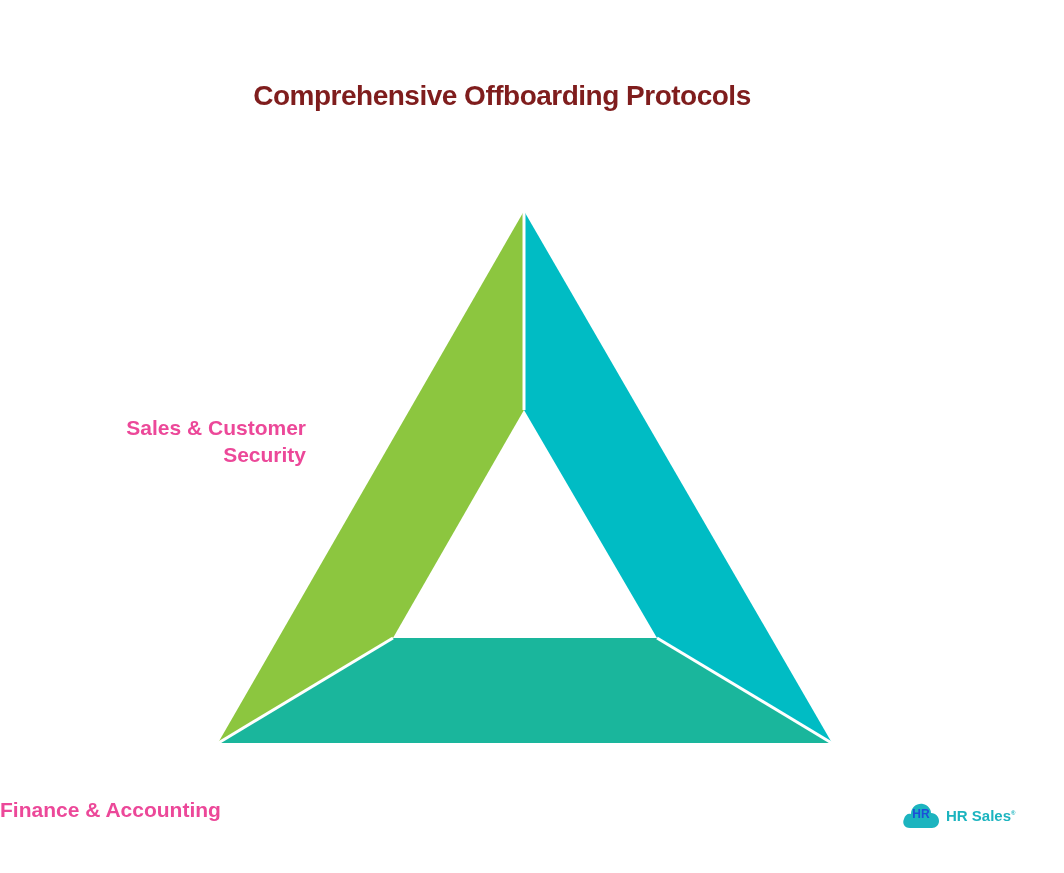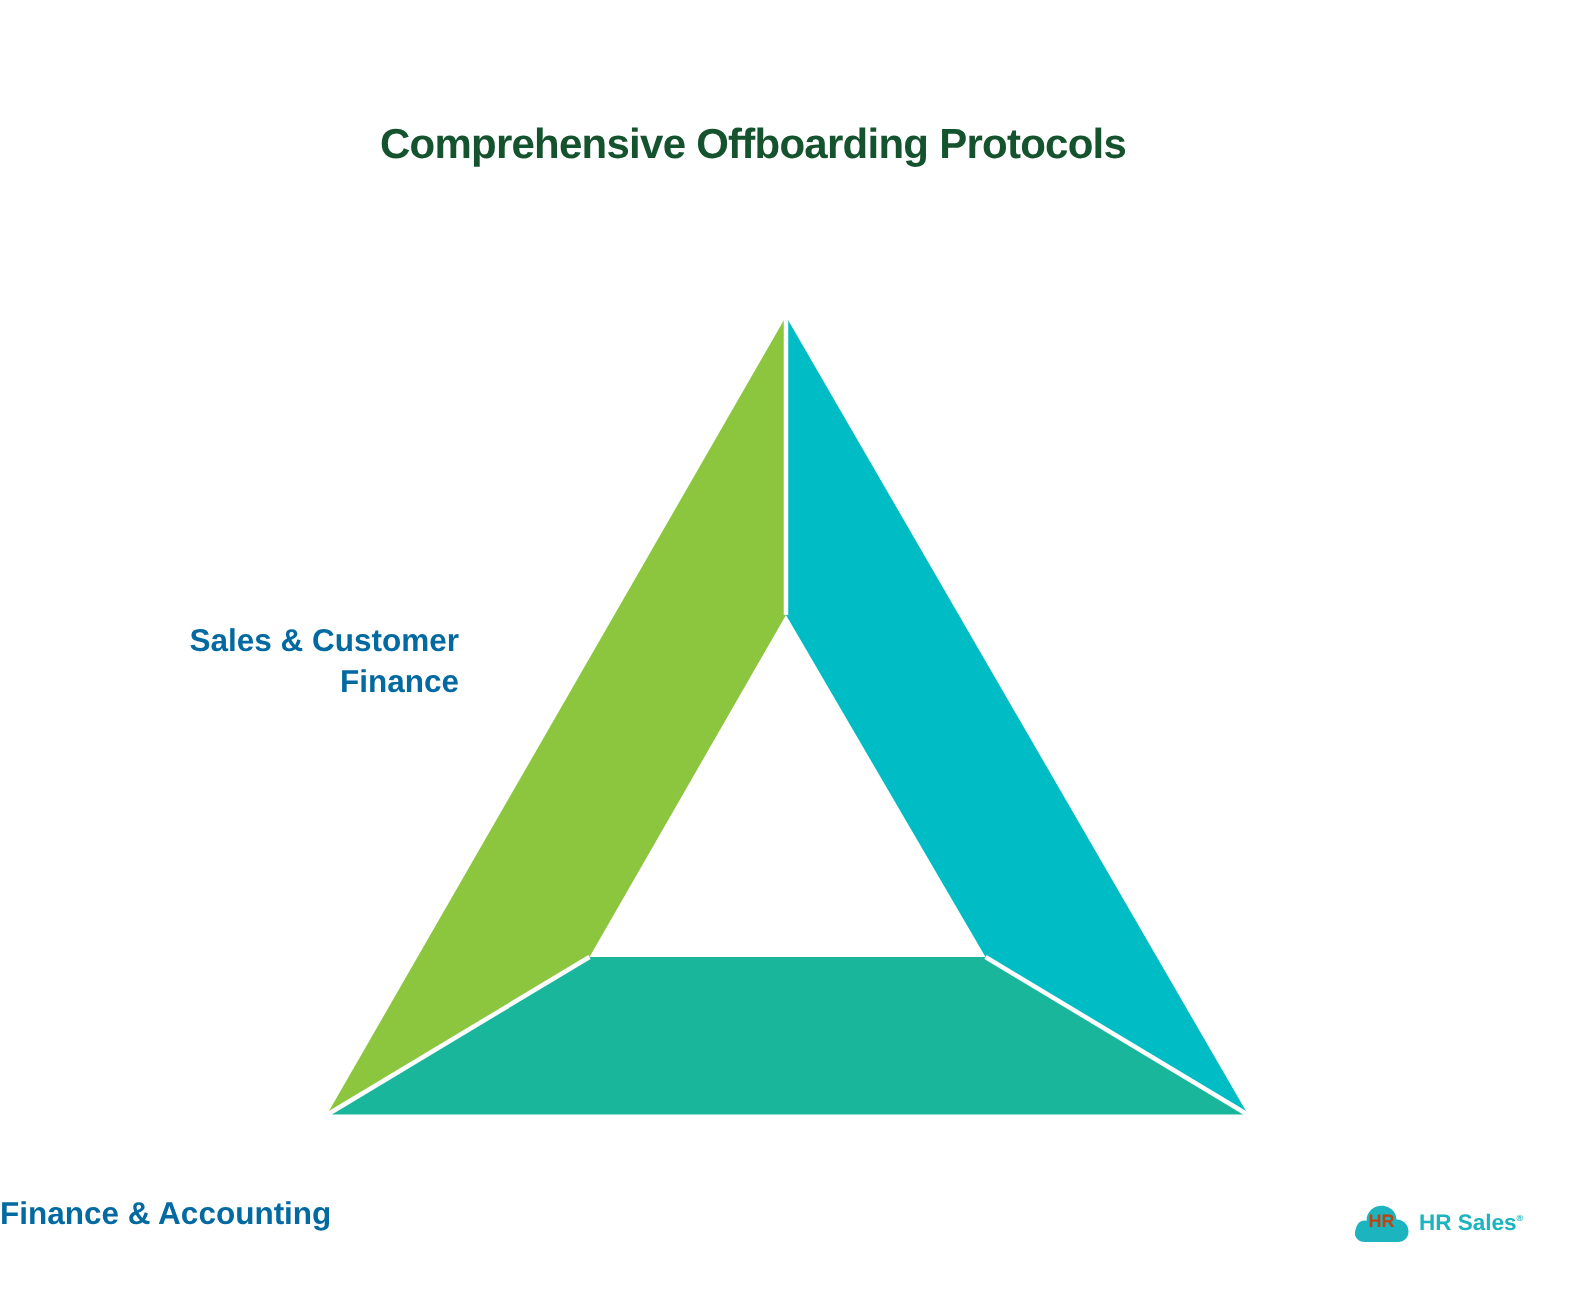--- a/index.html
+++ b/index.html
@@ -5,35 +5,35 @@
   html, body { margin: 0; padding: 0; }
   body {
     width: 1064px; height: 873px; position: relative; overflow: hidden;
     background: #ffffff;
     font-family: "Liberation Sans", "DejaVu Sans", sans-serif;
     color: #0f3a5c;
   }
   .title {
     position: absolute; left: 0; width: 1004px; top: 80px;
     text-align: center; font-size: 28px; font-weight: bold; letter-spacing: -0.5px;
-    color: #14532d;
+    color: #7f1d1d;
   }
   svg.tri { position: absolute; left: 0; top: 0; }
   .label {
-    position: absolute; font-size: 21px; font-weight: bold; line-height: 27px; color: #0369a1;
+    position: absolute; font-size: 21px; font-weight: bold; line-height: 27px; color: #ec4899;
   }
   .label-left { right: 758px; top: 414px; text-align: right; }
   .label-right { left: 744px; top: 414px; text-align: left; }
   .label-bottom { left: 0; width: 1050px; text-align: left; top: 796px; }
   .logo { position: absolute; left: 902px; top: 800px; display: flex; align-items: center; }
   .logo-cloud { width: 38px; height: 30px; position: relative; }
   .logo-cloud svg { position: absolute; left: 0; top: 0; }
   .logo-cloud span {
     position: absolute; left: 0; top: 7px; width: 38px; text-align: center;
-    color: #c2410c; font-size: 12px; font-weight: bold;
+    color: #1d4ed8; font-size: 12px; font-weight: bold;
   }
   .logo-text { margin-left: 6px; font-size: 15px; font-weight: bold; color: #1cb4bf; }
   .logo-text sup { font-size: 6px; }
 </style>
 </head>
 <body>
 
 <div class="title">Comprehensive Offboarding Protocols</div>
 
 <svg class="tri" width="1064" height="873">
@@ -42,21 +42,21 @@
   <polygon points="218,743 393,638 657,638 832,743" fill="#1ab69c"></polygon>
   <g stroke="#ffffff" stroke-width="3" fill="none">
     <line x1="524" y1="208" x2="524" y2="410"></line>
     <line x1="215" y1="745" x2="393" y2="638"></line>
     <line x1="835" y1="745" x2="657" y2="638"></line>
   </g>
 </svg>
 
 <div class="label label-left">
   <div>Sales &amp; Customer</div>
-  <div>Finance</div>
+  <div>Security</div>
 </div>
 
 <div class="label label-right">
 </div>
 
 <div class="label label-bottom">Finance &amp; Accounting</div>
 
 <div class="logo">
   <div class="logo-cloud">
     <svg width="38" height="30" viewBox="0 0 38 30">

